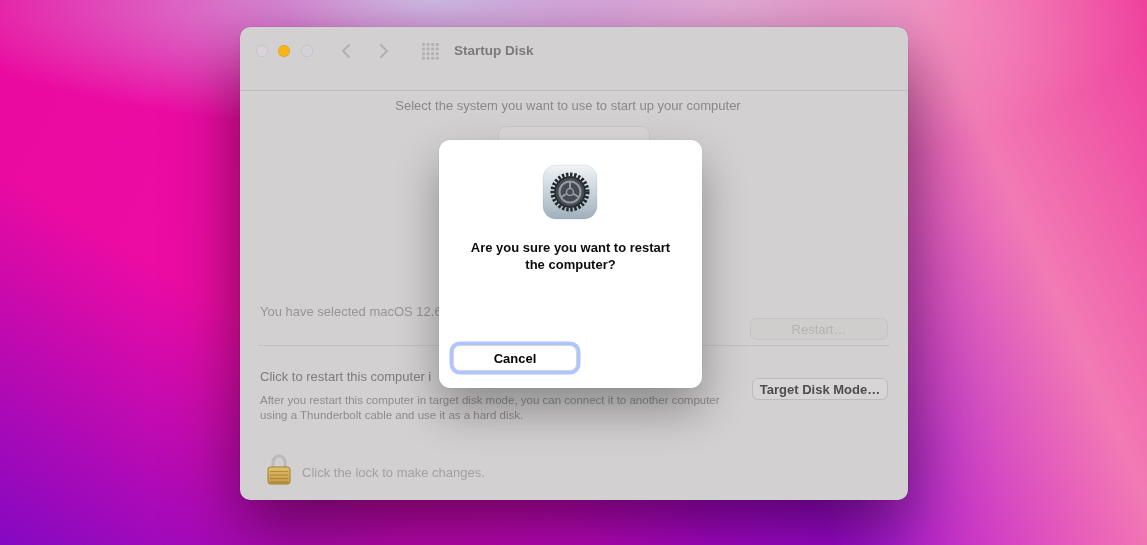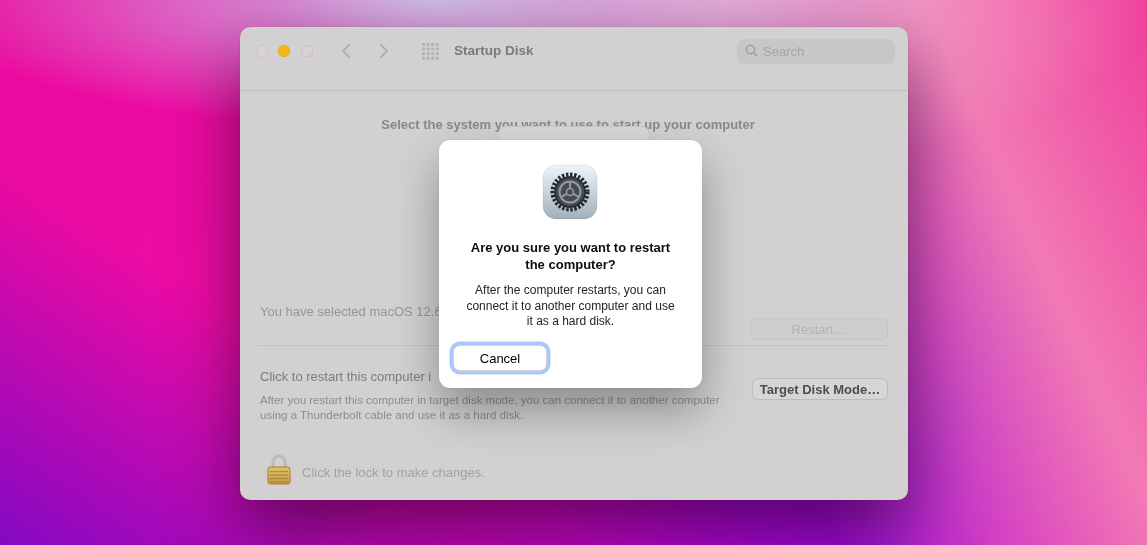--- a/index.html
+++ b/index.html
@@ -45,21 +45,21 @@
     background:#c8c6c6;display:flex;align-items:center;padding:0 8px;gap:5px;
   }
   .search input{
     border:none;outline:none;background:transparent;flex:1;min-width:0;
     font-family:inherit;font-size:13px;color:#6f6d6d;
   }
   .search input::placeholder{color:#a5a3a3;opacity:1;}
 
   
   .headline{position:absolute;left:0;right:12px;top:71px;text-align:center;
-    font-size:13px;font-weight:bold;color:#8a8888;margin-top:19px;}
+    font-size:13px;font-weight:normal;color:#8a8888;}
   .disk-item{position:absolute;left:258px;top:99px;width:152px;height:52px;
     background:#d8d6d6;border:1px solid #c9c7c7;border-radius:8px;}
   .selected-line{position:absolute;left:20px;top:277px;font-size:13px;color:#979595;}
   .btn-plain{
     position:absolute;height:22px;border-radius:6px;font-family:inherit;font-size:13px;
     display:flex;align-items:center;justify-content:center;margin-top:13px;
   }
   .btn-restart-win{left:510px;top:278px;width:138px;background:#d0cecd;
     border:1px solid #c6c4c4;color:#b4b2b2;}
   .divider{position:absolute;left:18px;right:18px;top:318px;height:1px;background:#c4c2c2;}
@@ -80,22 +80,22 @@
   .dialog-icon{position:absolute;left:103px;top:24px;width:56px;height:56px;}
   .dialog-title{position:absolute;left:12px;right:12px;top:99px;text-align:center;
     font-size:13px;font-weight:bold;line-height:17px;color:#0d0d0e;white-space:pre-line;}
   .dialog-body{position:absolute;left:10px;right:10px;top:143px;text-align:center;
     font-size:12px;line-height:15.5px;color:#242426;white-space:pre-line;}
   .dlg-btn{
     position:absolute;top:205px;height:26px;border-radius:7px;
     font-family:inherit;font-size:13px;display:flex;align-items:center;justify-content:center;
   }
   .dlg-cancel{
-    left:14px;width:94px;background:#ffffff;border:1px solid #d4d4d4;
-    color:#000;font-weight:400;
+    left:14px;width:124px;background:#ffffff;border:1px solid #d4d4d4;
+    color:#000;font-weight:700;
     box-shadow:0 0 0 3.5px rgba(96,140,255,.5);
   }
   .dlg-restart{
     right:16px;width:112px;background:var(--accent-blue);border:none;
     color:#fff;font-weight:600;
   }
 </style>
 </head>
 <body>
 
@@ -137,29 +137,20 @@
             <rect x="0" y="13.8" width="3" height="3" rx="0.8"></rect>
               <rect x="4.6" y="13.8" width="3" height="3" rx="0.8"></rect>
               <rect x="9.2" y="13.8" width="3" height="3" rx="0.8"></rect>
               <rect x="13.8" y="13.8" width="3" height="3" rx="0.8"></rect>
           </g>
         </svg>
       </span>
 
       <span class="wtitle">Startup Disk</span>
 
-      <div class="search">
-        <span>
-          <svg width="13" height="13" viewBox="0 0 13 13">
-              <circle cx="5.5" cy="5.5" r="4.2" fill="none" stroke="#a3a1a1" stroke-width="1.6"></circle>
-              <line x1="8.8" y1="8.8" x2="12" y2="12" stroke="#a3a1a1" stroke-width="1.6" stroke-linecap="round"></line>
-            </svg>
-        </span>
-        <input type="text" placeholder="Search" style="">
-      </div>
     </div>
 
     <div class="headline">Select the system you want to use to start up your computer</div>
 
     <div class="disk-item"></div>
 
     <div class="selected-line">You have selected macOS 12.6 on t</div>
     <button class="btn-plain btn-restart-win">Restart…</button>
 
     <div class="divider"></div>
@@ -212,21 +203,18 @@
           <line x1="28" y1="28" x2="28" y2="17.5"></line>
           <line x1="28" y1="28" x2="18.9" y2="33.2"></line>
           <line x1="28" y1="28" x2="37.1" y2="33.2"></line>
         </g>
         <circle cx="28" cy="28" r="3.5" fill="#454b51" stroke="#949aa1" stroke-width="1.5"></circle>
       </svg>
     </span>
 
     <div class="dialog-title">Are you sure you want to restart
 the computer?</div>
-    <div class="dialog-body">After the computer restarts, you can
-connect it to another computer and use
-it as a hard disk.</div>
 
     <button class="dlg-btn dlg-cancel">Cancel</button>
 
   </div>
 
 </div>
 
 </body></html>

